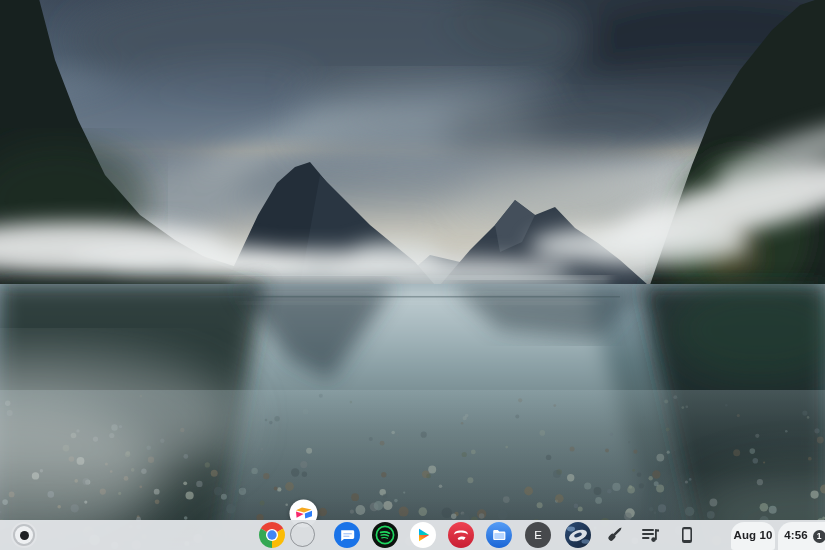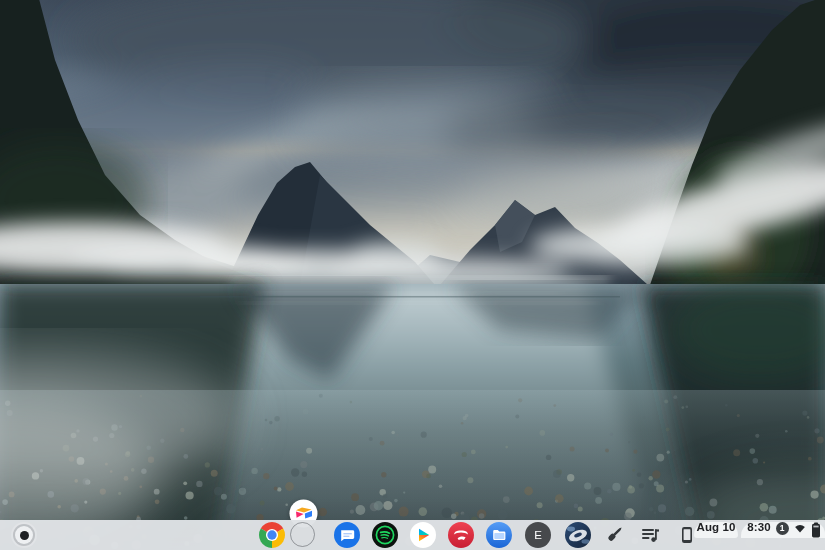--- a/index.html
+++ b/index.html
@@ -20,22 +20,22 @@
   .app{position:absolute;top:2px;width:26px;height:26px;border:none;background:transparent;
        padding:0;margin:0;cursor:pointer;}
   .app svg{width:26px;height:26px;display:block;}
   .ghost{position:absolute;top:2px;width:25px;height:25px;border-radius:50%;
          border:1.6px solid rgba(85,90,95,.55);box-sizing:border-box;background:transparent;}
   .float-app{position:absolute;left:289px;top:499px;width:29px;height:29px;border:none;
          padding:0;background:transparent;cursor:pointer;filter:drop-shadow(0 1px 2px rgba(0,0,0,.3));}
   .float-app svg{width:29px;height:29px;display:block;}
 
   
-  .pill{position:absolute;top:2px;height:16px;background:#f2f4f5;display:flex;
-        align-items:flex-start;justify-content:center;cursor:pointer;box-sizing:border-box;}
+  .pill{position:absolute;top:2px;height:28px;background:#f2f4f5;display:flex;
+        align-items:center;justify-content:center;cursor:pointer;box-sizing:border-box;margin-left:37px;}
   .pill-date{left:694px;width:44px;border-radius:13px 13px 3px 3px;}
   .pill-status{left:741px;width:84px;border-radius:14px 12px 0 0;gap:5px;padding-left:2px;}
   .sys-text{font-size:11.5px;font-weight:600;color:#202124;letter-spacing:.1px;line-height:1;}
   .badge{width:13px;height:13px;border-radius:50%;background:#3c4043;color:#fff;
          font-size:8.5px;font-weight:700;display:flex;align-items:center;justify-content:center;line-height:1;}
   .tray-ic{display:block;}
 </style>
 </head>
 <body>
 
@@ -541,21 +541,21 @@
         <rect x="8" y="5" width="10" height="16" rx="2.2" fill="#34383b"></rect>
         <rect x="9.6" y="7.2" width="6.8" height="10.8" rx="0.6" fill="#e2e4e7"></rect>
       </svg>
     </button>
 
     <div class="pill pill-date">
       <span class="sys-text">Aug 10</span>
     </div>
 
     <div class="pill pill-status">
-      <span class="sys-text">8:30</span>
+      <span class="sys-text">4:56</span>
       <span class="badge">1</span>
       <svg class="tray-ic" width="12" height="12" viewBox="0 0 12 12">
         <path d="M6,10.6 L1.1,5 Q6,1 10.9,5 Z" fill="#25282b"></path>
       </svg>
       <svg class="tray-ic" width="10" height="16" viewBox="0 0 10 16">
         <rect x="3" y="0.4" width="4" height="2" rx="0.8" fill="#25282b"></rect>
         <rect x="1" y="1.8" width="8" height="13.6" rx="1.6" fill="#25282b"></rect>
         <rect x="2.4" y="3.6" width="5.2" height="1.8" fill="#d9dcdf" opacity=".85"></rect>
       </svg>
     </div>

